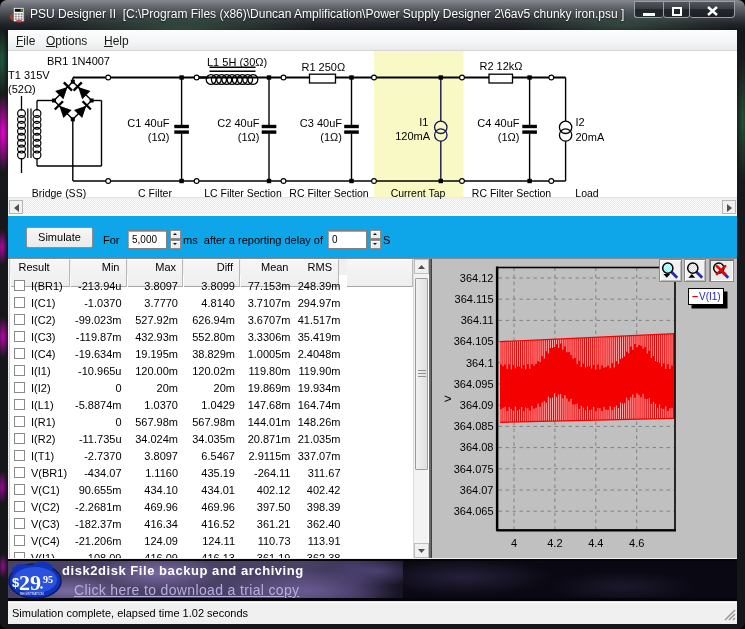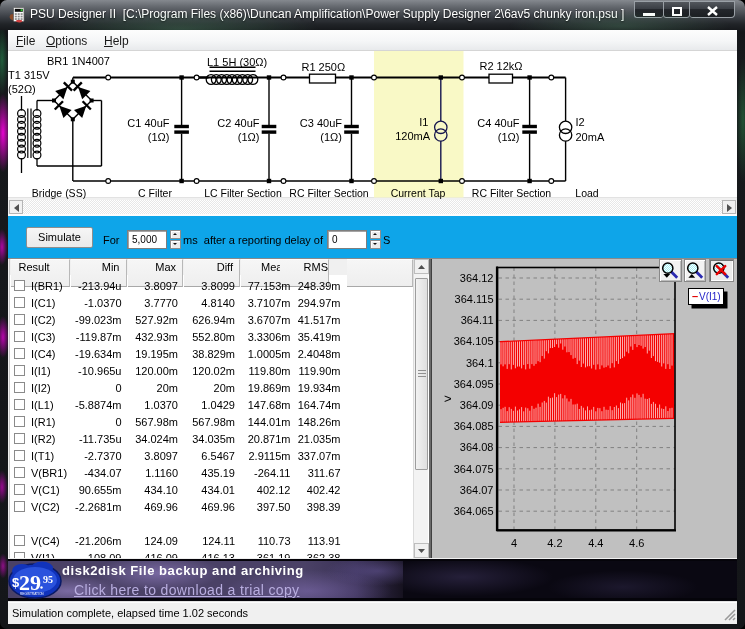--- a/index.html
+++ b/index.html
@@ -312,21 +312,21 @@
  <span class="tlab" style="left:375px">S</span>
 </div>
 <div id="midline"></div>
 <div id="tablepane">
  <div style="position:absolute;left:0;top:0;width:421px;height:16px;background:#f0f0f0">
       <div class="hcell" style="left:0.5px;width:59.5px;text-align:left;padding-left:8px">Result</div>
       <div class="hcell" style="left:61px;width:55.5px;text-align:right;padding-right:6px">Min</div>
       <div class="hcell" style="left:117.5px;width:55.5px;text-align:right;padding-right:6px">Max</div>
       <div class="hcell" style="left:174px;width:56.0px;text-align:right;padding-right:6px">Diff</div>
       <div class="hcell" style="left:231px;width:54.5px;text-align:right;padding-right:6px">Mean</div>
-      <div class="hcell" style="left:270px;width:49.0px;text-align:right;">RMS</div>
+      <div class="hcell" style="left:280px;width:49.0px;text-align:right;padding-right:6px">RMS</div>
       <div class="hcell" style="left:336.5px;width:66.5px;text-align:right;padding-right:6px"></div>
     </div>
  <div class="trow" style="top:19px">
       <span class="cb"></span>
       <span class="rlab">I(BR1)</span>
       <span class="num" style="left:21.5px">-213.94u</span>
       <span class="num" style="left:78.0px">3.8097</span>
       <span class="num" style="left:135.0px">3.8099</span>
       <span class="num" style="left:190.5px">77.153m</span>
       <span class="num" style="left:240.5px">248.39m</span>
@@ -440,20 +440,29 @@
       <span class="num" style="left:240.5px">402.42</span>
     </div>
     <div class="trow" style="top:240px">
       <span class="cb"></span>
       <span class="rlab">V(C2)</span>
       <span class="num" style="left:21.5px">-2.2681m</span>
       <span class="num" style="left:78.0px">469.96</span>
       <span class="num" style="left:135.0px">469.96</span>
       <span class="num" style="left:190.5px">397.50</span>
       <span class="num" style="left:240.5px">398.39</span>
+    </div>
+    <div class="trow" style="top:257px">
+      <span class="cb"></span>
+      <span class="rlab">V(C3)</span>
+      <span class="num" style="left:21.5px">-182.37m</span>
+      <span class="num" style="left:78.0px">416.34</span>
+      <span class="num" style="left:135.0px">416.52</span>
+      <span class="num" style="left:190.5px">361.21</span>
+      <span class="num" style="left:240.5px">362.40</span>
     </div>
     <div class="trow" style="top:274px">
       <span class="cb"></span>
       <span class="rlab">V(C4)</span>
       <span class="num" style="left:21.5px">-21.206m</span>
       <span class="num" style="left:78.0px">124.09</span>
       <span class="num" style="left:135.0px">124.11</span>
       <span class="num" style="left:190.5px">110.73</span>
       <span class="num" style="left:240.5px">113.91</span>
     </div>

